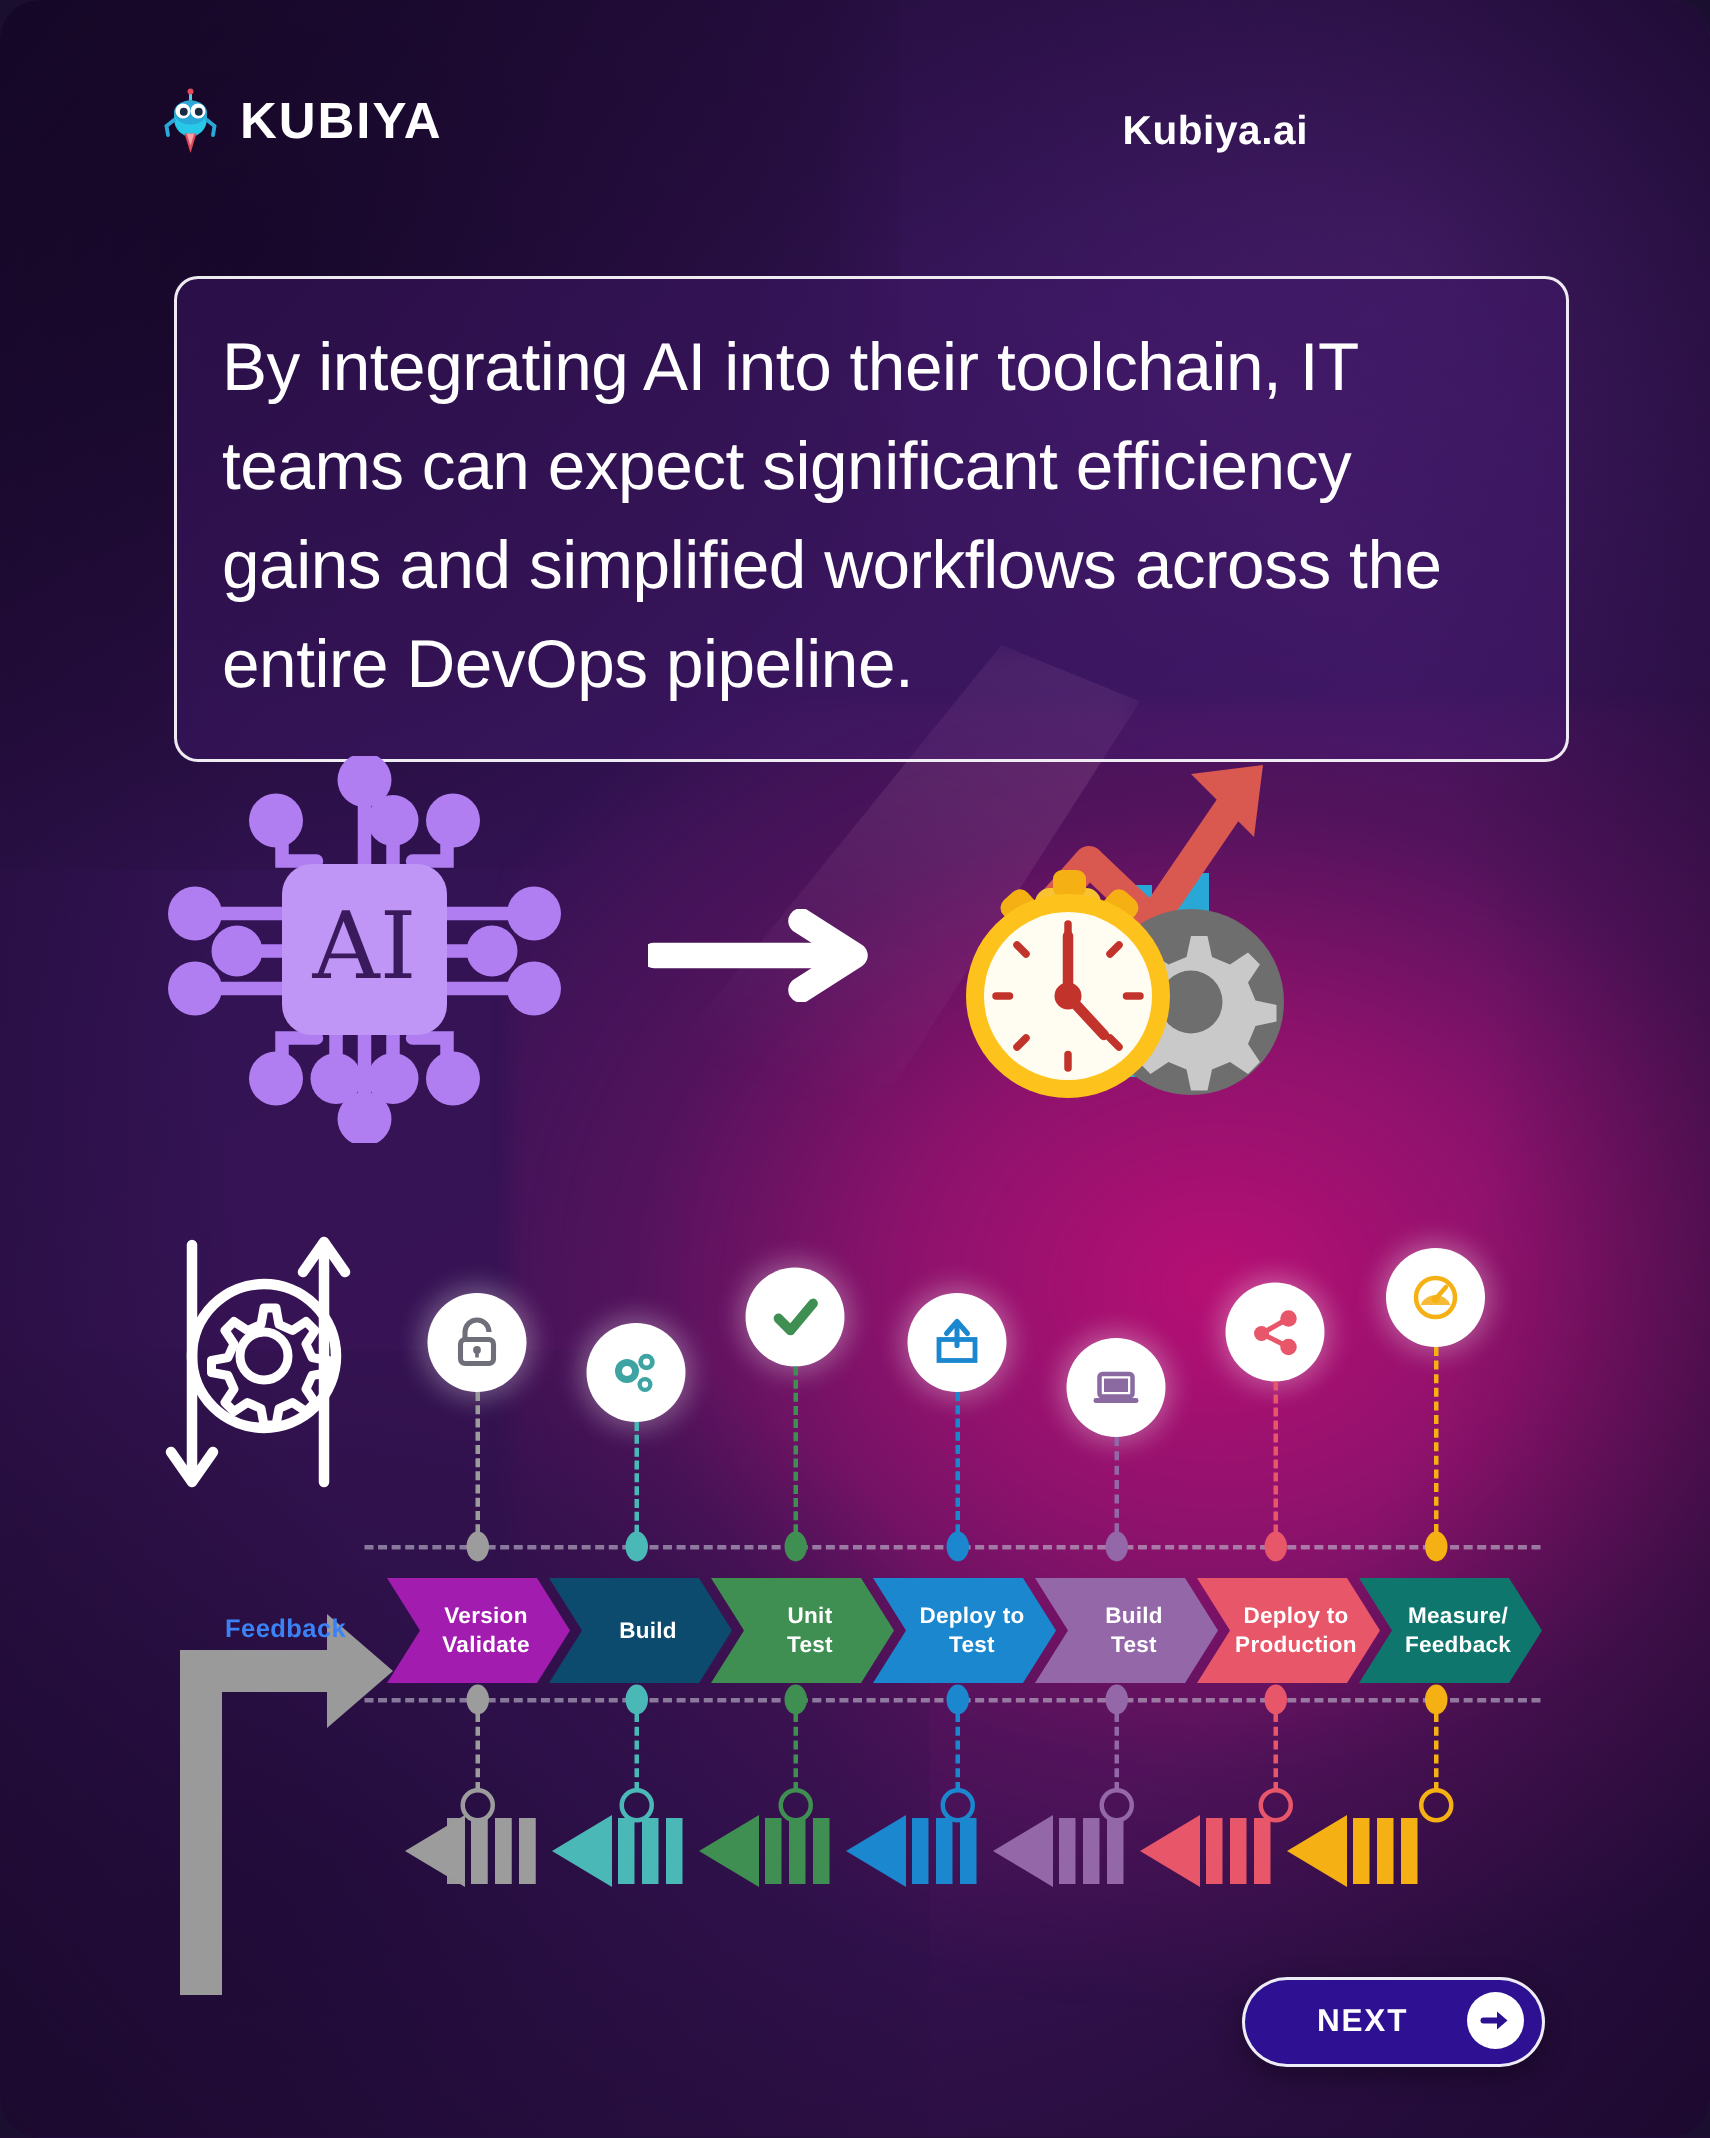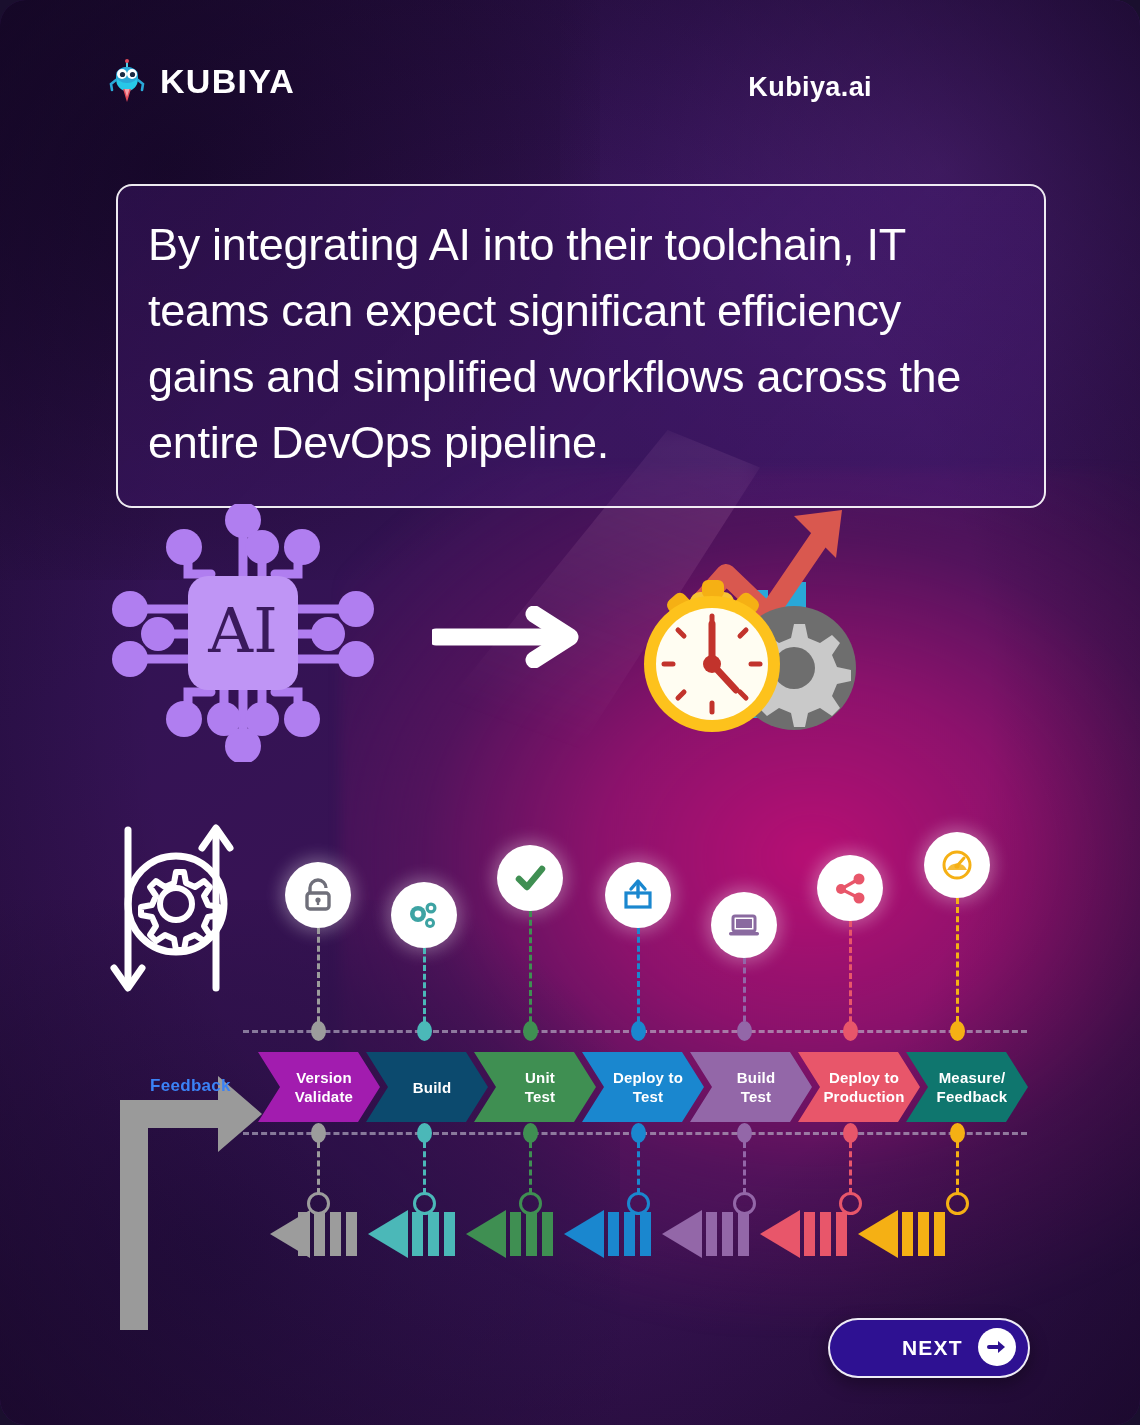--- a/index.html
+++ b/index.html
@@ -207,21 +207,21 @@
     background: #2e1192;
     border: 2px solid rgba(255,255,255,0.92);
     display: flex; align-items: center;
     box-shadow: 0 6px 18px rgba(0,0,0,0.35);
   }
   .next-label {
     color: #ffffff;
     font-size: 21px;
     font-weight: 700;
     letter-spacing: 1.2px;
-    margin-left: 72px;
+    margin-left: 48px;
   }
   .next-circle {
     position: absolute;
     right: 12px; top: 8px;
     width: 38px; height: 38px;
     border-radius: 50%;
     background: #ffffff;
     display: flex; align-items: center; justify-content: center;
   }
 </style>

